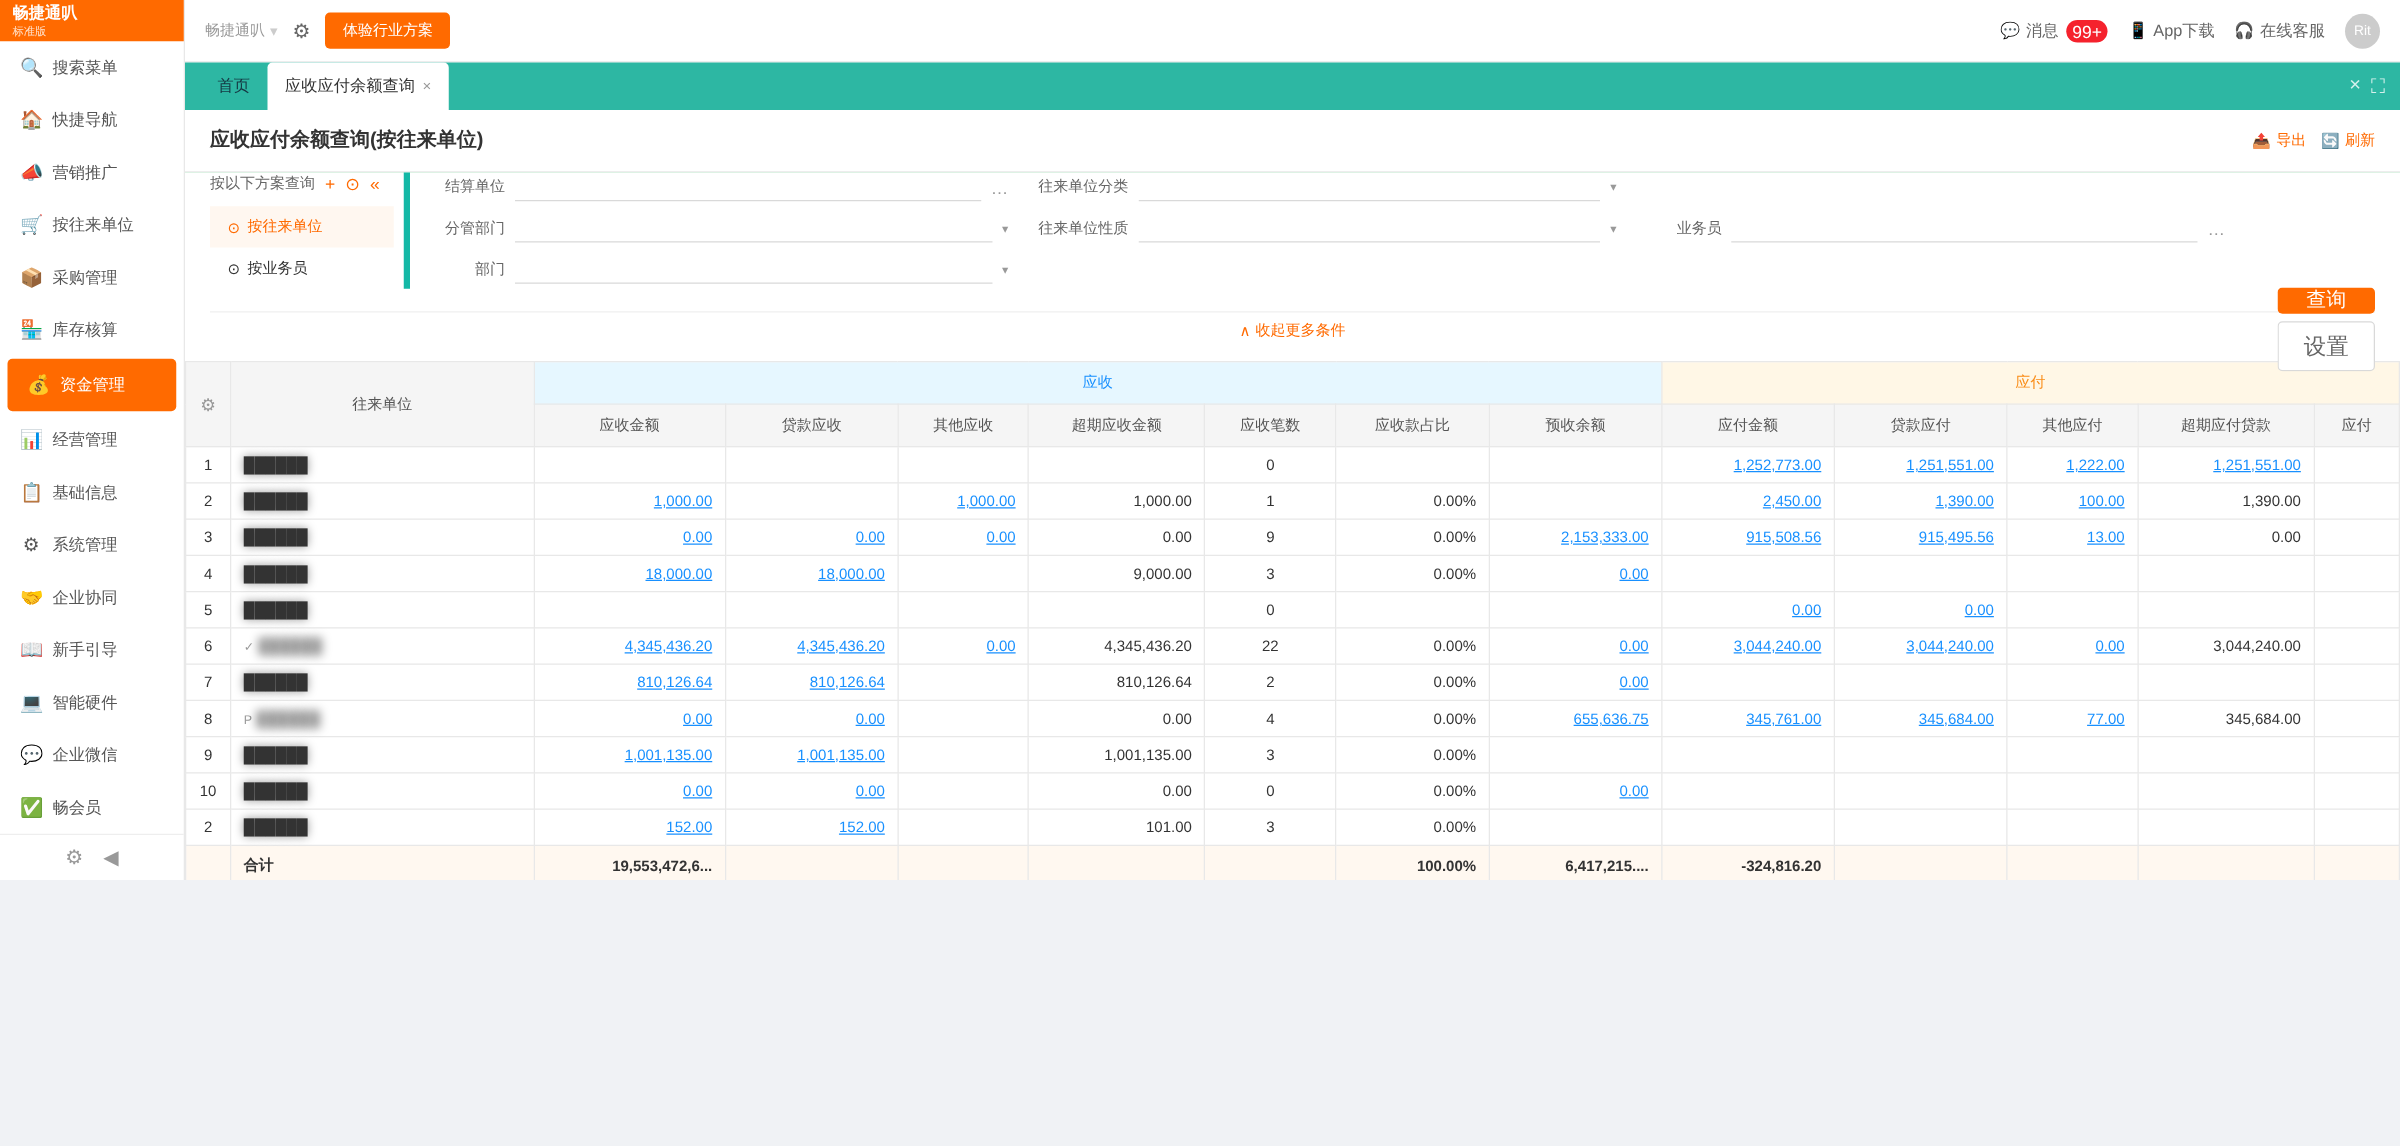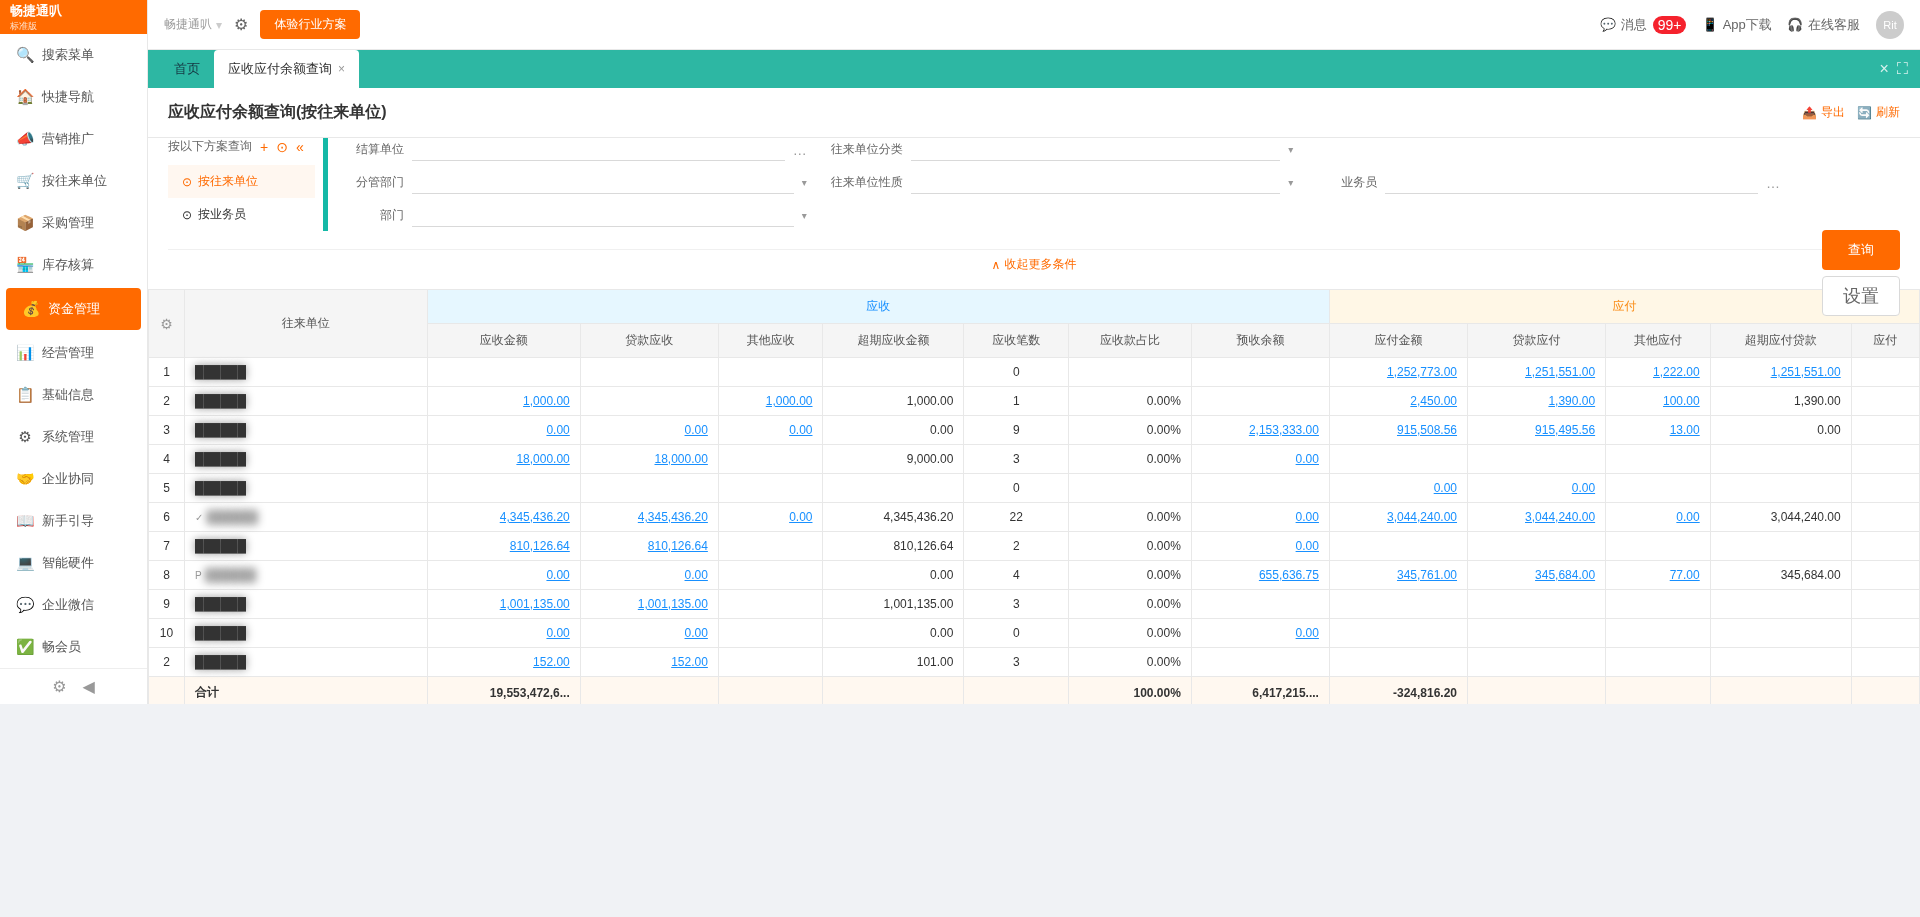--- a/index.html
+++ b/index.html
@@ -57,21 +57,21 @@
     .filter-label-add { color: #ff6a00; cursor: pointer; font-size: 14px; }
     .filter-row { display: flex; align-items: center; gap: 8px; }
     .filter-field-label { color: #666; font-size: 12px; white-space: nowrap; min-width: 60px; text-align: right; }
     .filter-input { flex: 1; border: none; border-bottom: 1px solid #d9d9d9; padding: 4px 6px; font-size: 12px; outline: none; background: transparent; }
     .filter-select-arrow { color: #999; font-size: 10px; }
     .filter-dots { color: #999; font-size: 14px; }
     .filter-collapse { display: flex; align-items: center; justify-content: center; padding: 6px 0; color: #ff6a00; font-size: 12px; cursor: pointer; gap: 4px; border-top: 1px solid #f0f0f0; margin-top: 4px; }
 
     
     .query-buttons { position: absolute; right: 20px; top: 142px; display: flex; flex-direction: column; gap: 6px; }
-    .query-btn { background: #ff6a00; color: #fff; border: none; padding: 11px 20px; border-radius: 4px; cursor: pointer; font-size: 13px; }
+    .query-btn { background: #ff6a00; color: #fff; border: none; padding: 0 20px; border-radius: 4px; cursor: pointer; font-size: 16px; }
     .settings-btn { background: #fff; color: #666; border: 1px solid #d9d9d9; padding: 7px 20px; border-radius: 4px; cursor: pointer; font-size: 18px; }
     .panel-item { display: flex; align-items: center; gap: 6px; padding: 8px 14px; cursor: pointer; font-size: 12px; color: #333; }
     .panel-item.active { color: #ff6a00; background: #fff7f0; }
 
     
     .table-wrapper { flex: 1; overflow: auto; background: #fff; margin: 0; }
     .data-table { width: 100%; border-collapse: collapse; font-size: 12px; }
     .data-table th { background: #f5f5f5; padding: 8px 10px; text-align: center; border: 1px solid #e8e8e8; font-weight: normal; color: #555; white-space: nowrap; }
     .data-table th.group-header { background: #e6f7ff; color: #1890ff; }
     .data-table td { padding: 7px 10px; border: 1px solid #e8e8e8; text-align: right; color: #333; white-space: nowrap; }

